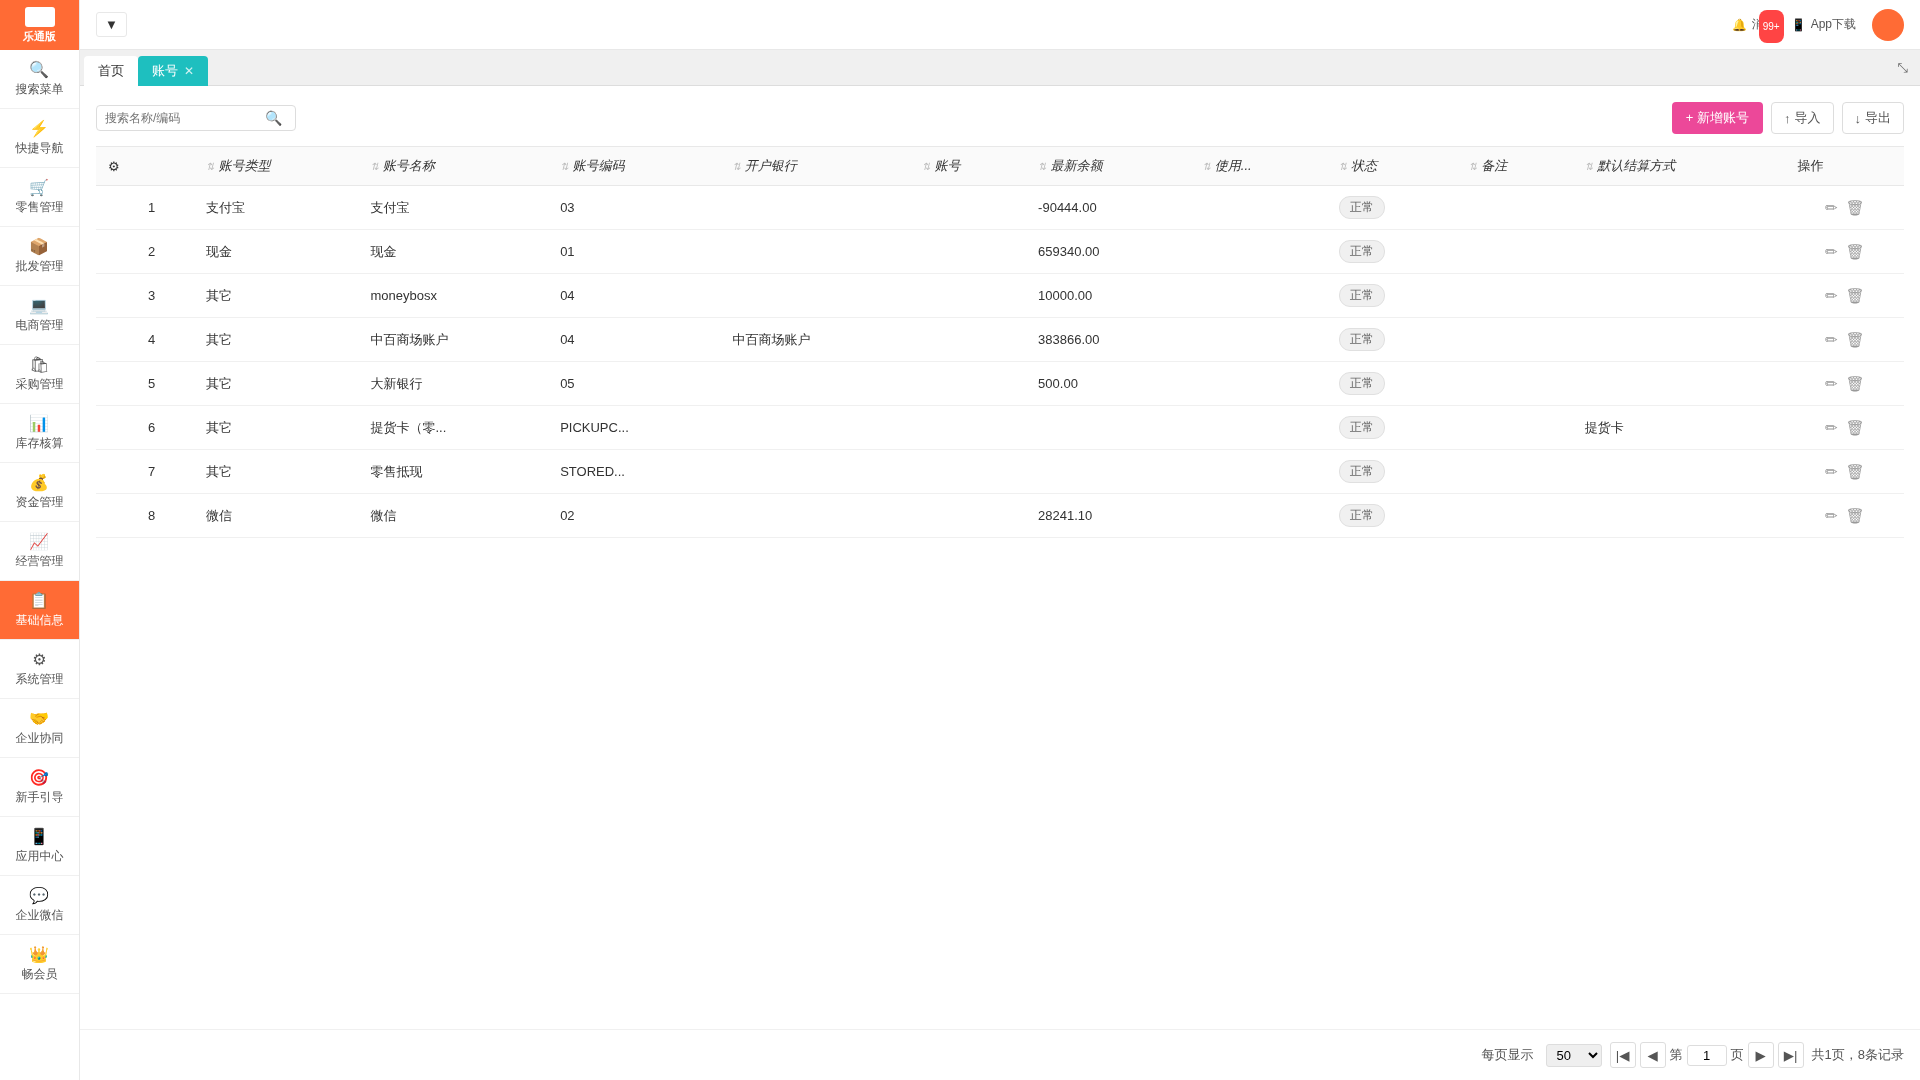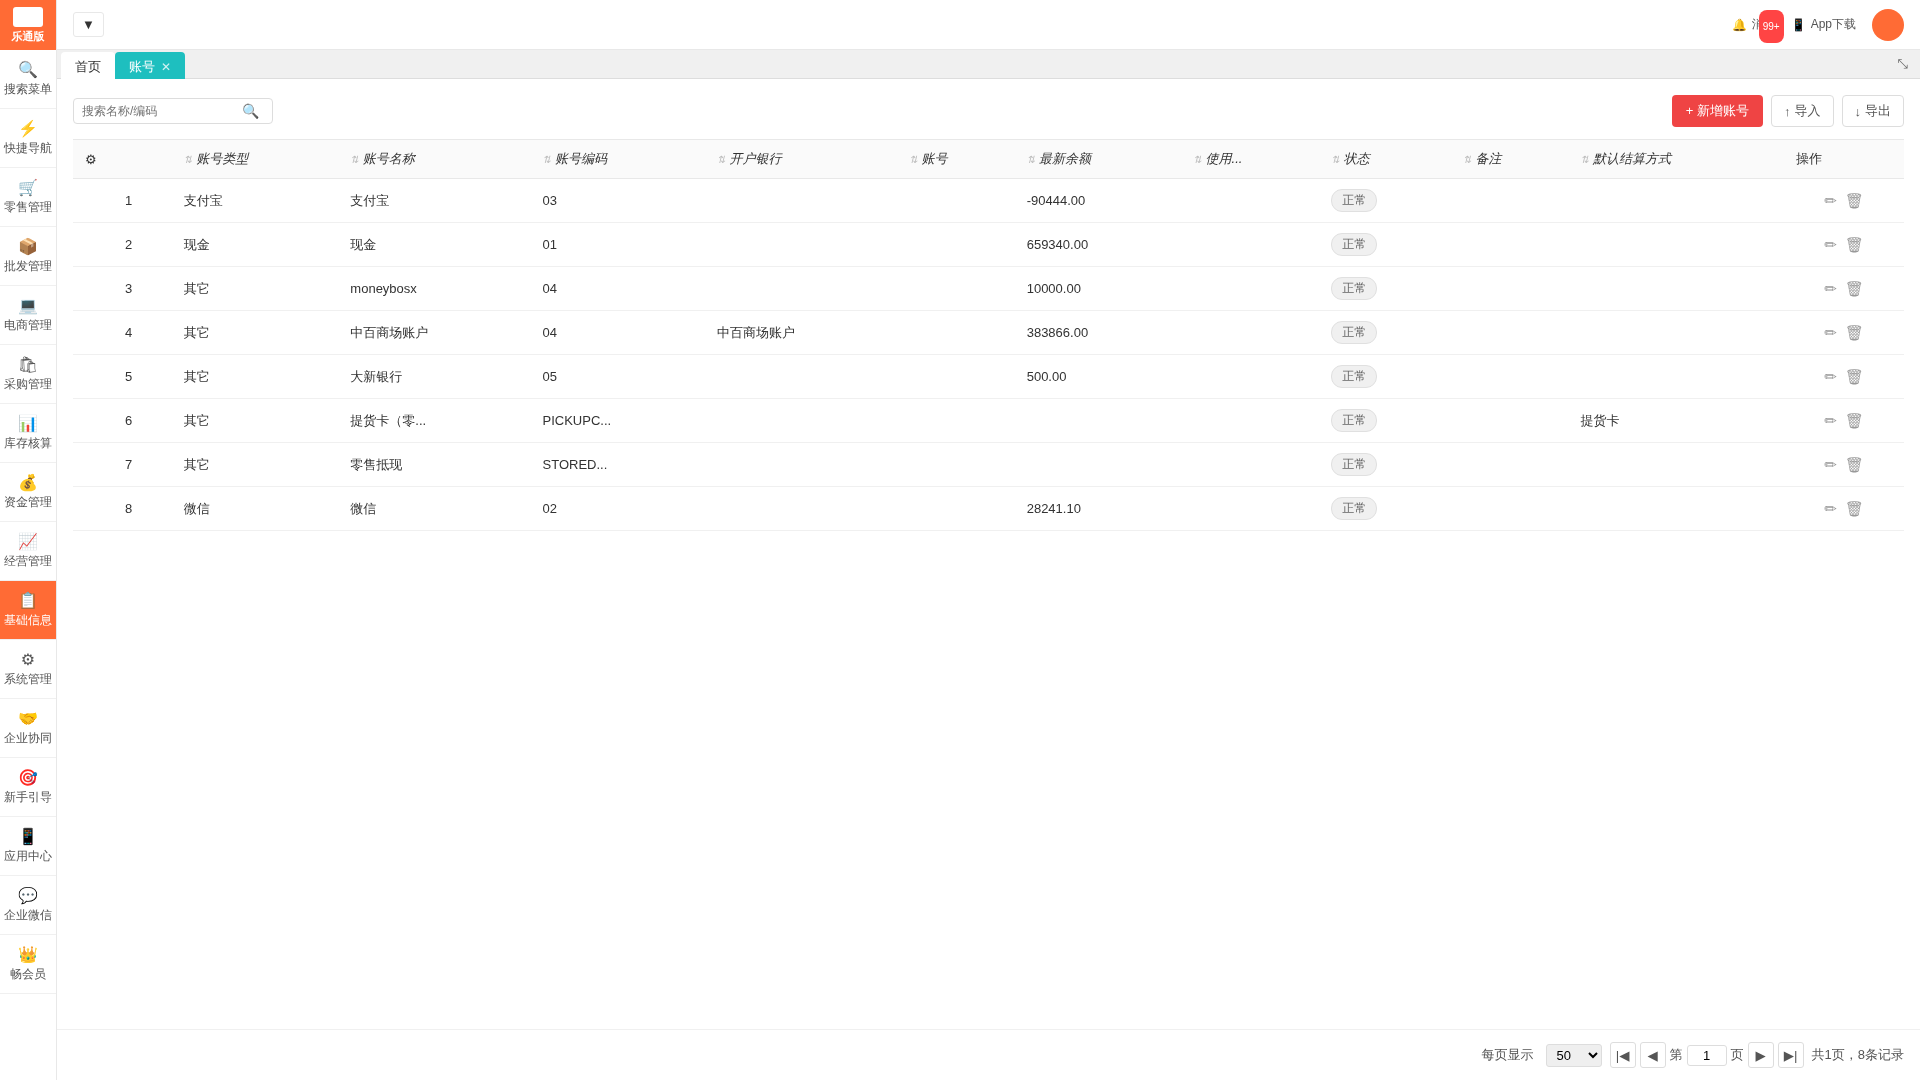--- a/index.html
+++ b/index.html
@@ -1,20 +1,20 @@
 <!DOCTYPE html>
 <html><head>
   <meta charset="utf-8">
   <style>
     * { box-sizing: border-box; margin: 0; padding: 0; }
     body { font-family: 'Microsoft YaHei', Arial, sans-serif; font-size: 13px; background: #f5f5f5; display: flex; height: 1080px; overflow: hidden; }
 
     
     .sidebar {
-      width: 57px;
+      width: 80px;
       background: #fff;
       display: flex;
       flex-direction: column;
       border-right: 1px solid #e8e8e8;
       height: 100%;
       flex-shrink: 0;
     }
     .sidebar-logo {
       background: #ff6b35;
       height: 50px;
@@ -125,21 +125,21 @@
       border-radius: 50%;
       background: #ff6b35;
       cursor: pointer;
     }
 
     
     .tab-bar {
       background: #f0f0f0;
       display: flex;
       align-items: center;
-      height: 29px;
+      height: 36px;
       border-bottom: 1px solid #ddd;
       flex-shrink: 0;
       padding: 0 4px;
     }
     .tab {
       display: flex;
       align-items: center;
       padding: 0 14px;
       height: 30px;
       cursor: pointer;
@@ -202,21 +202,21 @@
       width: 160px;
       color: #4d7c0f;
     }
     .search-icon { color: #999; font-size: 14px; }
     .toolbar-right {
       display: flex;
       align-items: center;
       gap: 8px;
     }
     .btn-primary {
-      background: #ef4444;
+      background: #ec4899;
       color: white;
       border: none;
       padding: 7px 14px;
       border-radius: 4px;
       cursor: pointer;
       font-size: 13px;
       display: flex;
       gap: 4px;
     }
     .btn-default {

